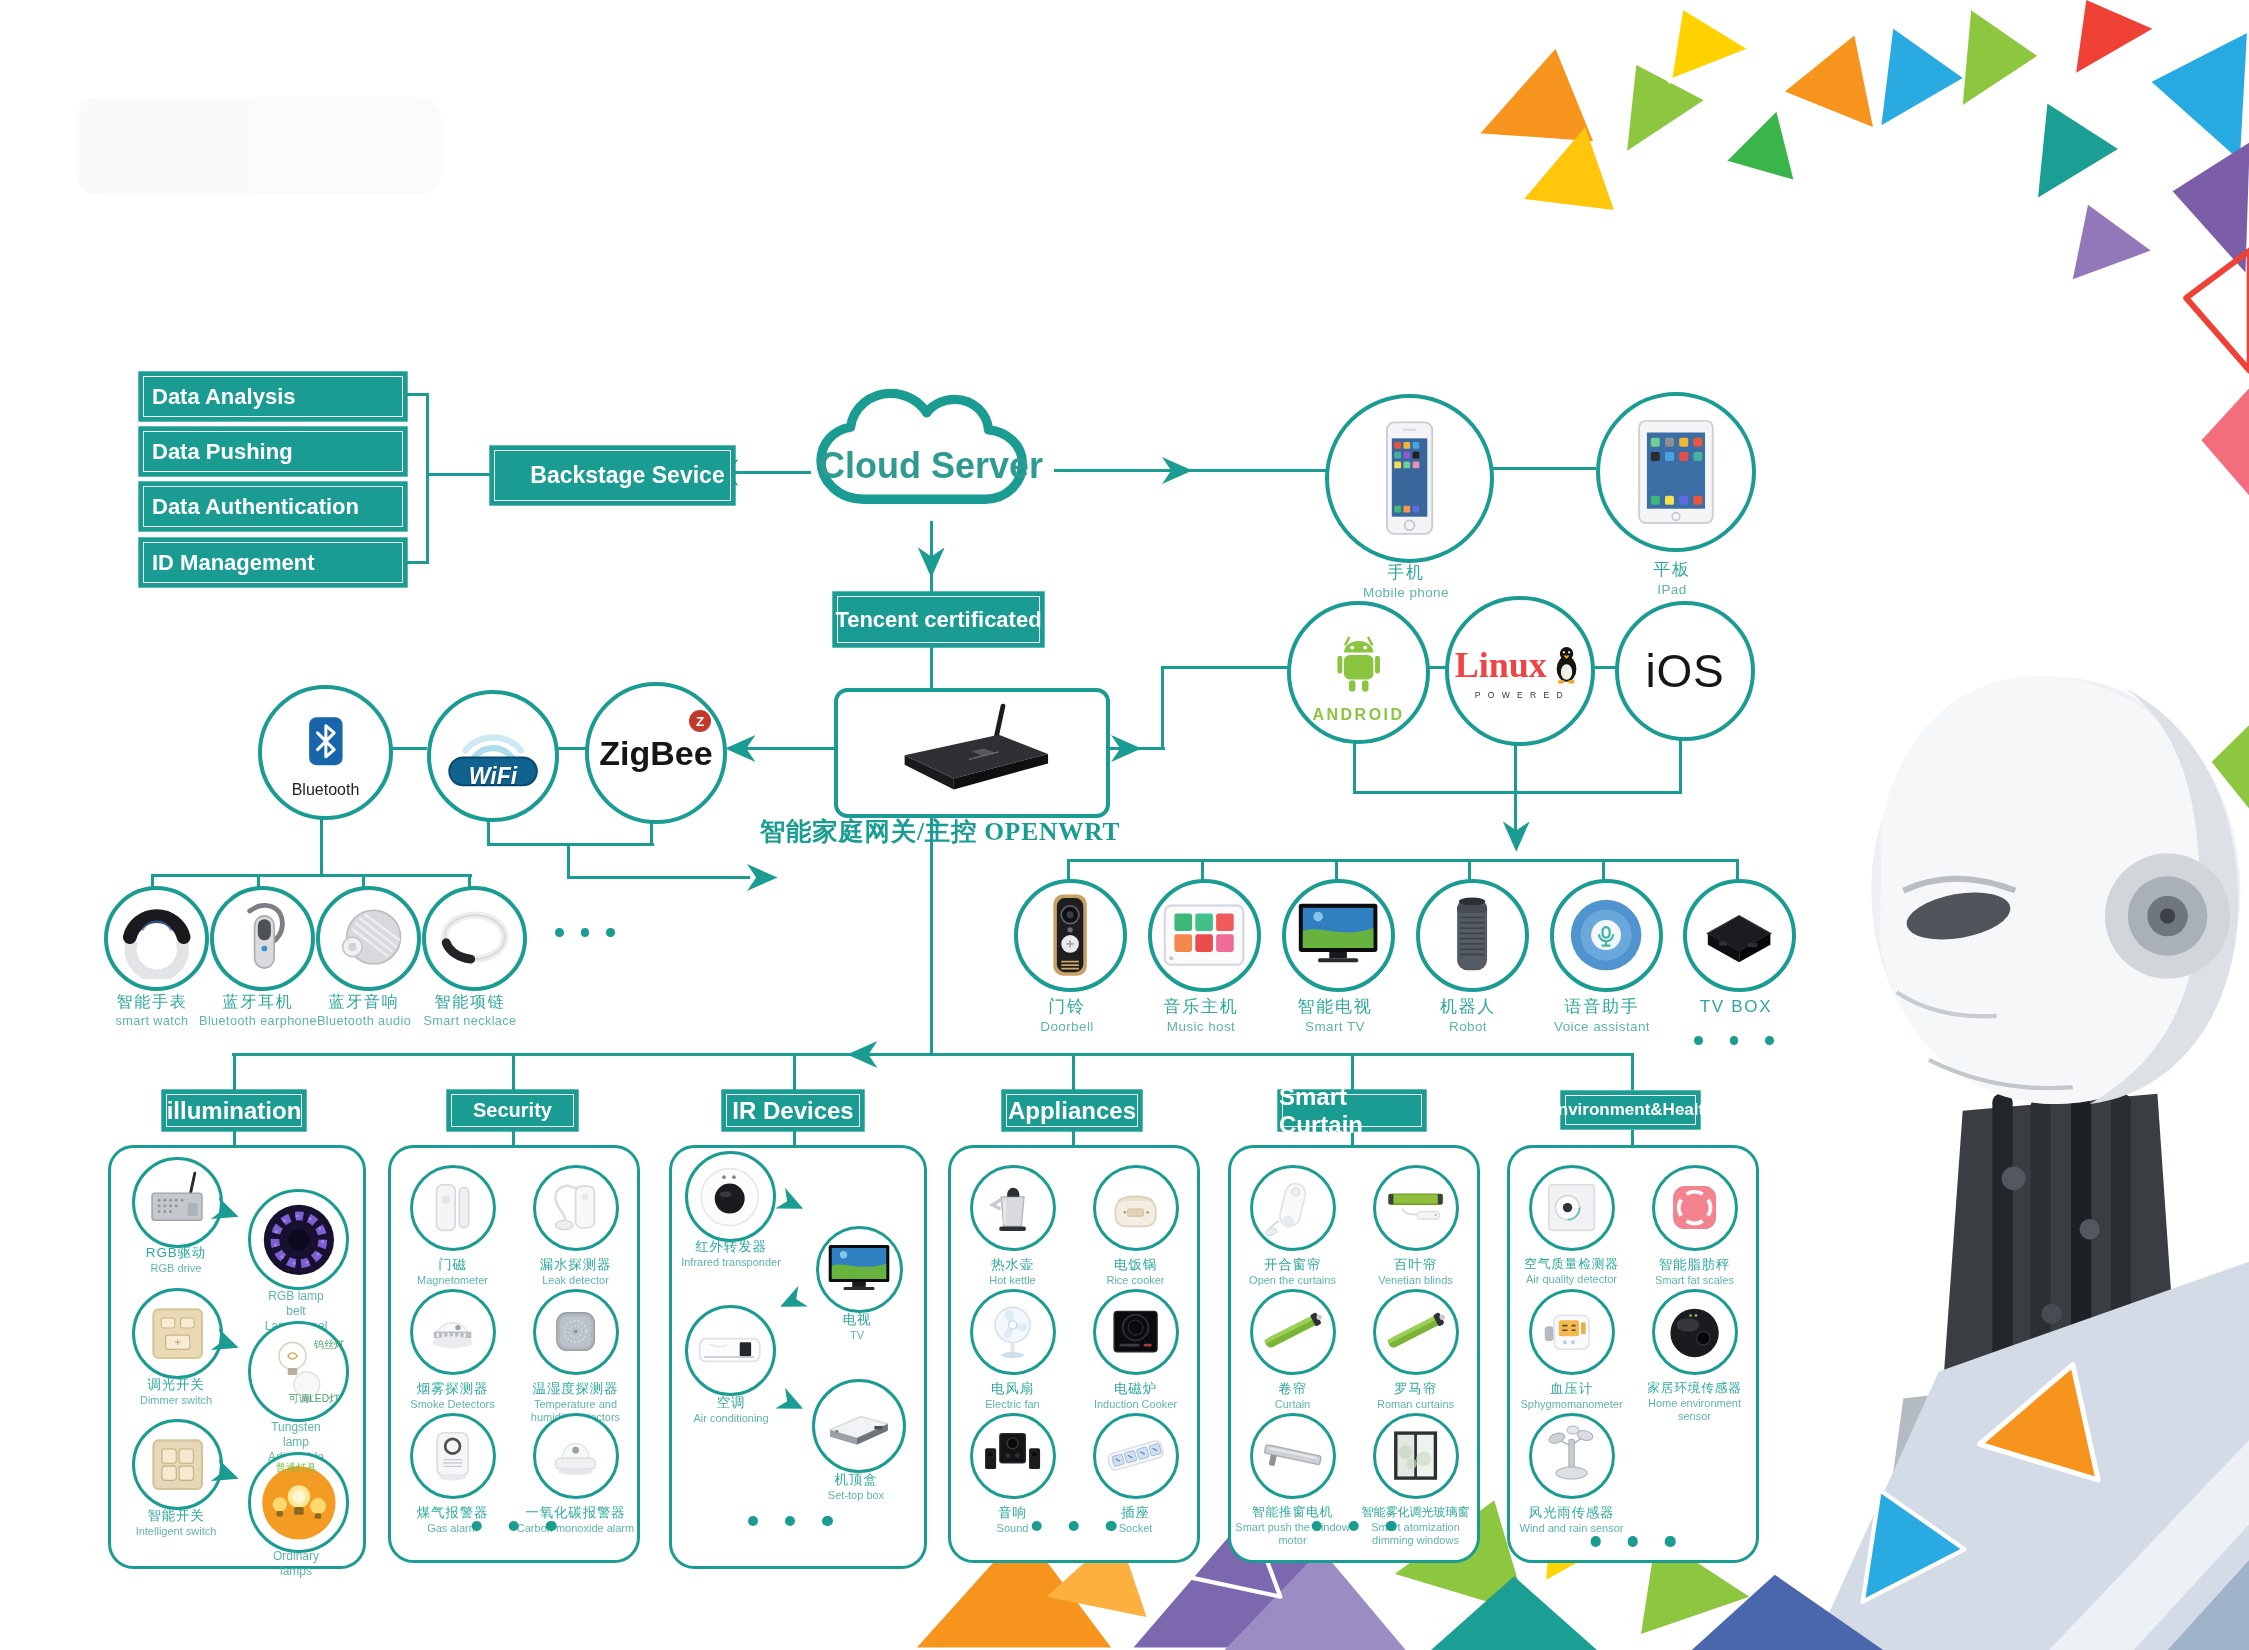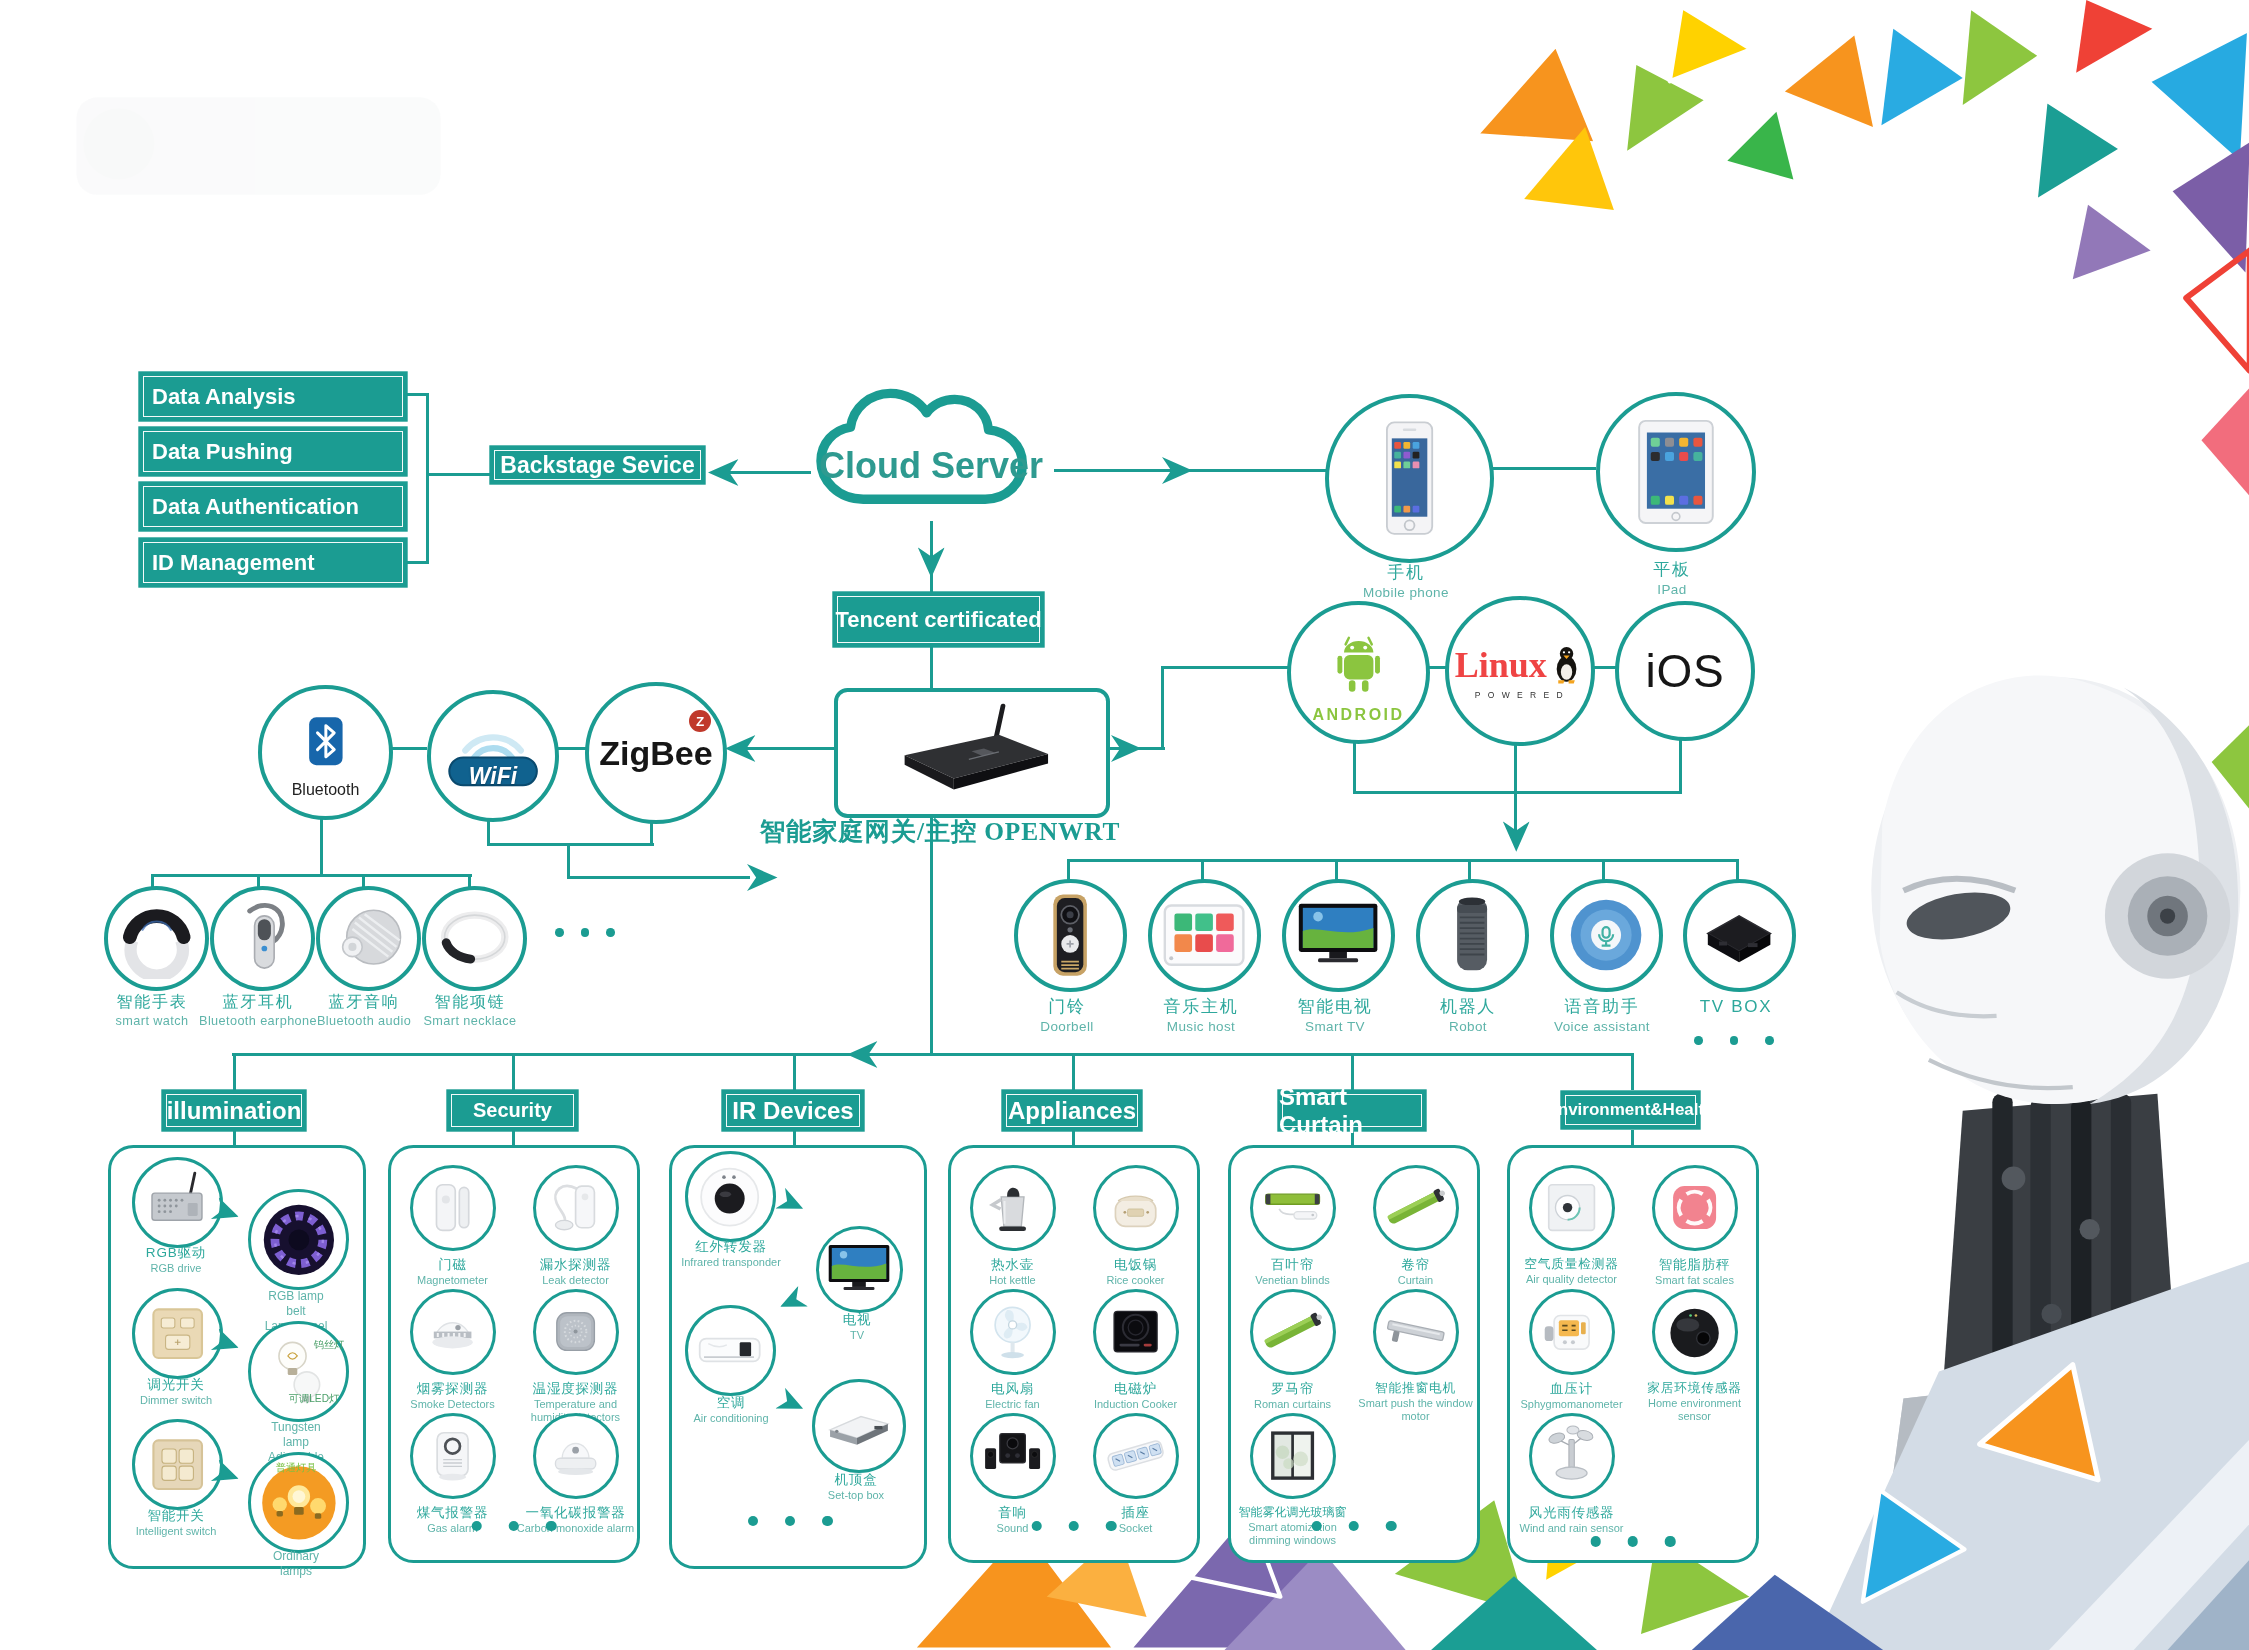--- a/index.html
+++ b/index.html
@@ -231,21 +231,21 @@
     </div>
   <div class="tealbox svcbox" style="left:140px;top:428px;">
       <span>Data Pushing</span>
     </div>
   <div class="tealbox svcbox" style="left:140px;top:483px;">
       <span>Data Authentication</span>
     </div>
   <div class="tealbox svcbox" style="left:140px;top:539px;">
       <span>ID Management</span>
     </div>
-  <div class="tealbox center" style="left:491px;top:447px;width:213px;height:36px;font-size:23px;">
+  <div class="tealbox center" style="left:491px;top:447px;width:213px;height:57px;font-size:23px;padding-left:30px;">
       <span>Backstage Sevice</span>
     </div>
 
   <div class="cloud-wrap">
     <svg viewBox="0 0 300 180">
       <path d="M70 142 C40 142 20 120 20 97 C20 76 35 60 55 57 C58 34 78 17 102 17 C120 17 136 26 145 40 C152 30 165 24 178 24 C200 24 216 40 218 60 C240 62 258 78 258 100 C258 124 238 142 214 142 Z" fill="#fff" stroke="#1B9C92" stroke-width="11" stroke-linejoin="round"></path>
     </svg>
     <div class="cloud-text">Cloud Server</div>
   </div>
 
@@ -949,20 +949,37 @@
         <i></i>
         <i></i>
       </div>
   </div>
 
   <div class="panel grid" style="left:1228px;top:1145px;">
     <div class="cell">
         <div class="item-circle">
           <span class="ic">
             <svg viewBox="0 0 100 100">
+              <g transform="rotate(14 50 50)">
+                <rect x="34" y="14" width="30" height="64" rx="15" fill="#f8f9fb" stroke="#dfe2e6" stroke-width="2.5"></rect>
+                <circle cx="49" cy="72" r="9" fill="#e8ebee"></circle>
+                <circle cx="49" cy="26" r="6" fill="#eef0f3" stroke="#d4d8dc" stroke-width="1.5"></circle>
+              </g>
+              <path d="M30 70 q-12 6 -16 14" stroke="#d9dcdf" stroke-width="3" fill="none"></path>
+              <ellipse cx="18" cy="86" rx="9" ry="5" fill="#eceff1" stroke="#d4d8db" stroke-width="1.5" transform="rotate(-20 18 86)"></ellipse>
+            </svg>
+          </span>
+        </div>
+        <span class="cl-zh">开合窗帘</span>
+        <span class="cl-en">Open the curtains</span>
+      </div>
+    <div class="cell">
+        <div class="item-circle">
+          <span class="ic">
+            <svg viewBox="0 0 100 100">
               <rect x="10" y="30" width="80" height="15" rx="4" fill="#8fbe3a" stroke="#6f9c22" stroke-width="2"></rect>
               <rect x="10" y="30" width="7" height="15" fill="#3c3f43"></rect>
               <rect x="83" y="30" width="7" height="15" fill="#3c3f43"></rect>
               <path d="M30 52 q4 8 16 8 h6" stroke="#d6d9dc" stroke-width="2.5" fill="none"></path>
               <rect x="52" y="56" width="34" height="11" rx="5.5" fill="#f4f5f7" stroke="#dcdfe2" stroke-width="2"></rect>
               <circle cx="80" cy="61" r="2" fill="#c3c7cb"></circle>
             </svg>
           </span>
         </div>
         <span class="cl-zh">百叶帘</span>

